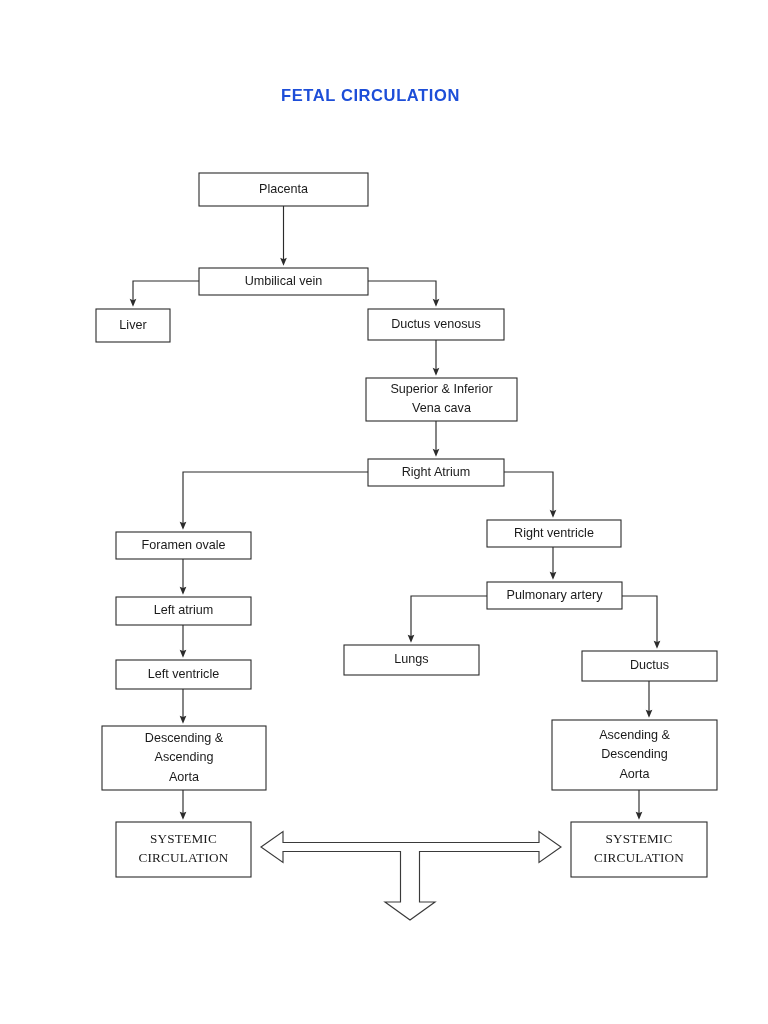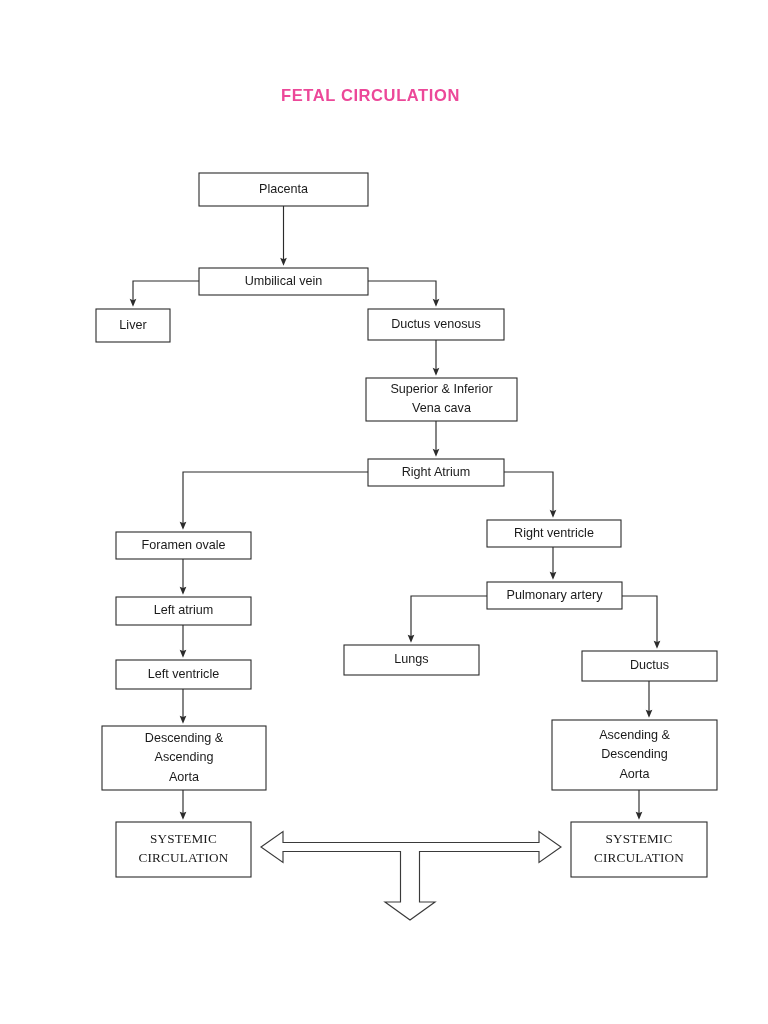--- a/index.html
+++ b/index.html
@@ -22,21 +22,21 @@
   #chart-title {
     position: absolute;
     left: 0;
     top: 86px;
     width: 741px;
     text-align: center;
     font-family: "Liberation Sans", sans-serif;
     font-weight: bold;
     font-size: 16.5px;
     letter-spacing: 0.6px;
-    color: #ec4899;
+    color: #1d4ed8;
   }
   svg#flow {
     position: absolute;
     left: 0;
     top: 0;
     width: 768px;
     height: 1024px;
   }
   .node-rect {
     fill: #ffffff;

